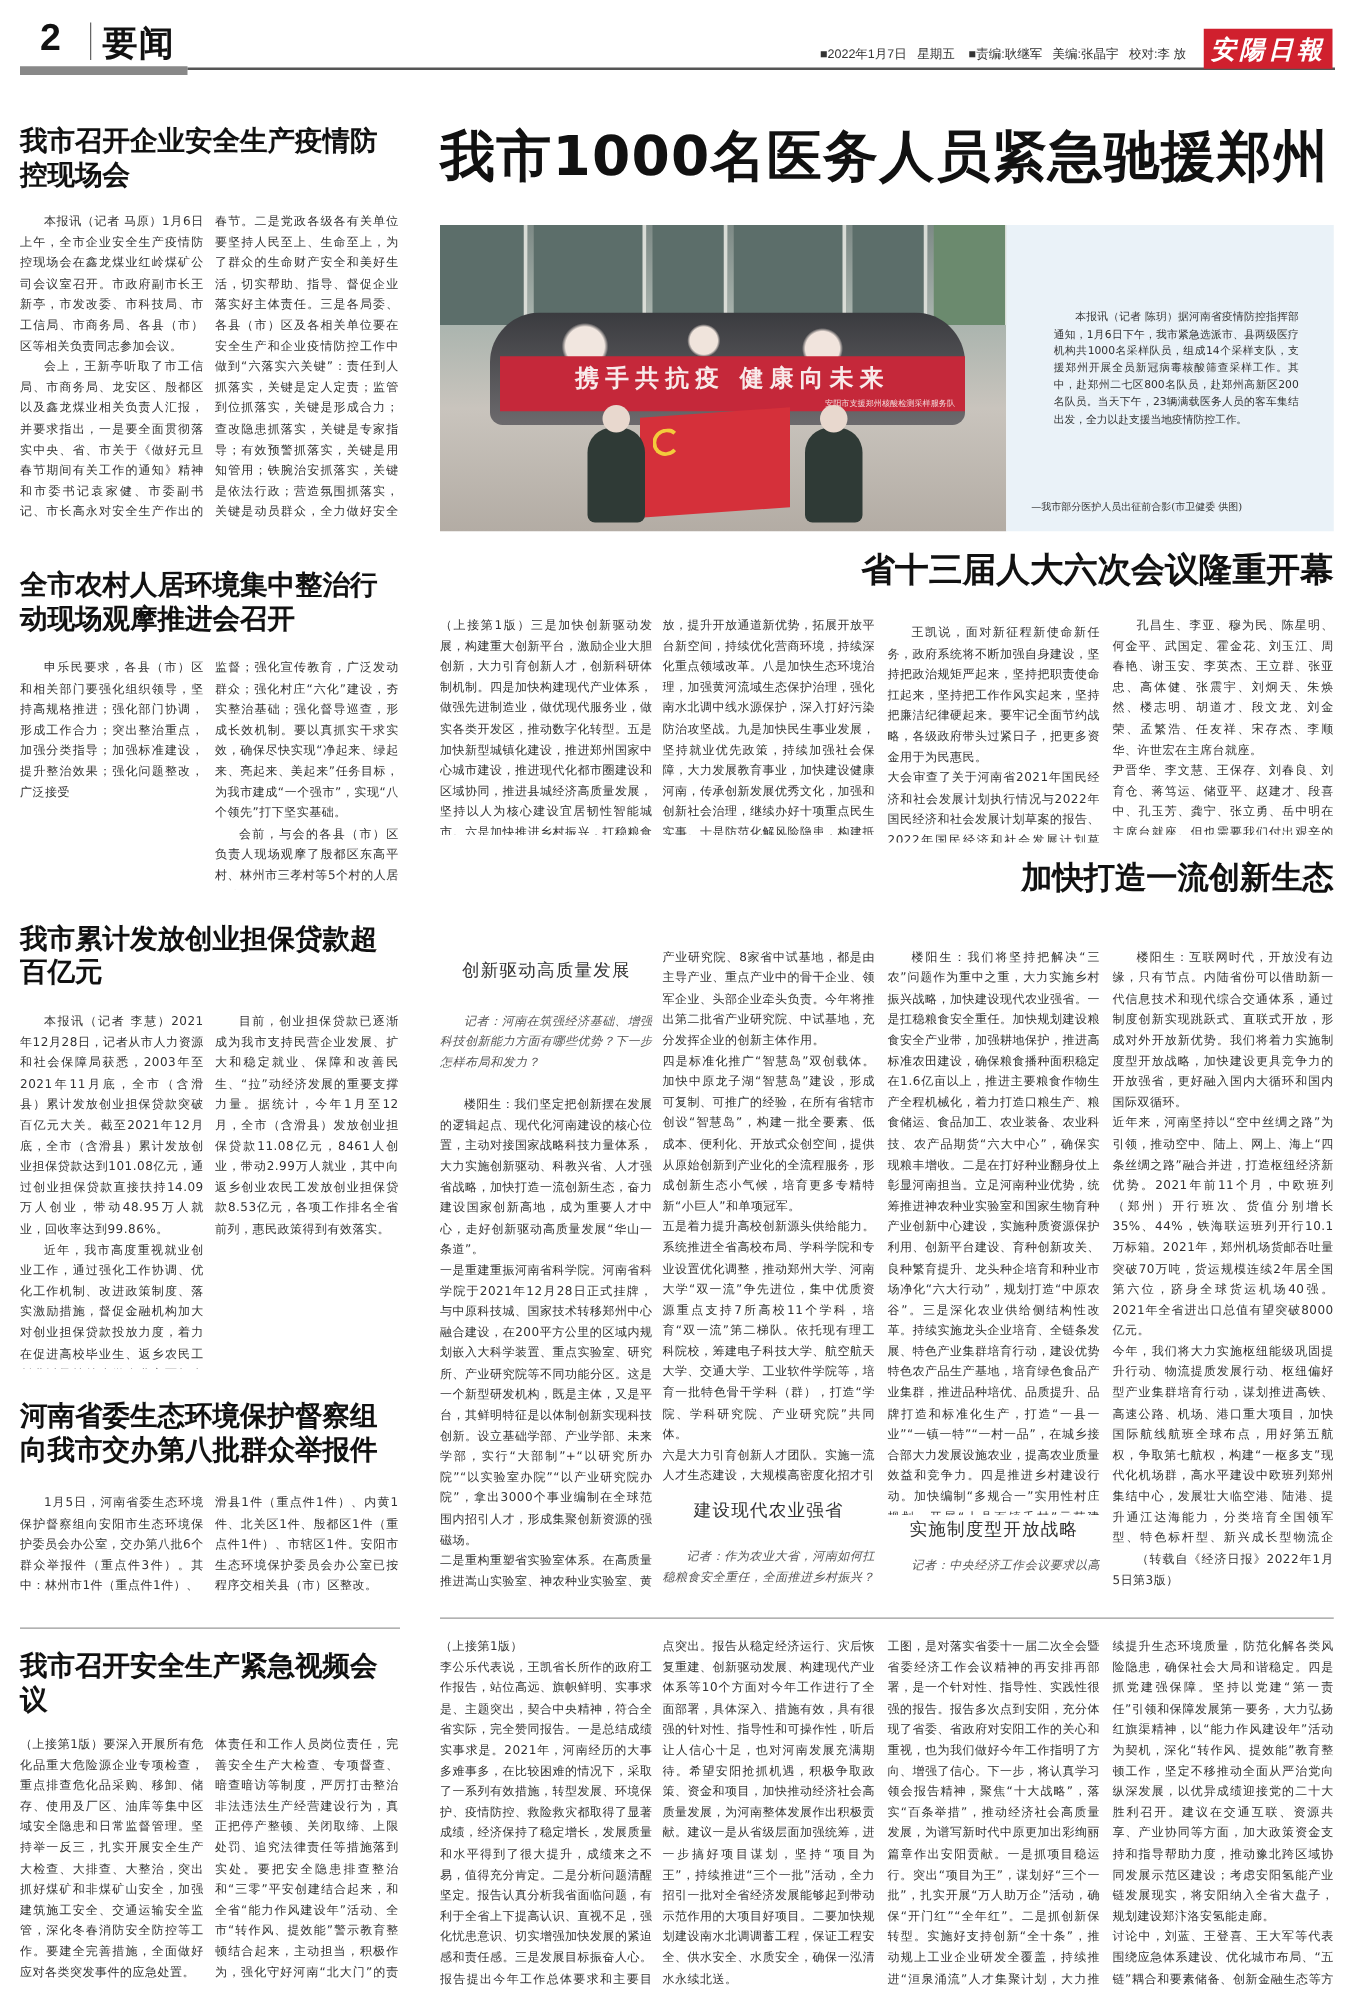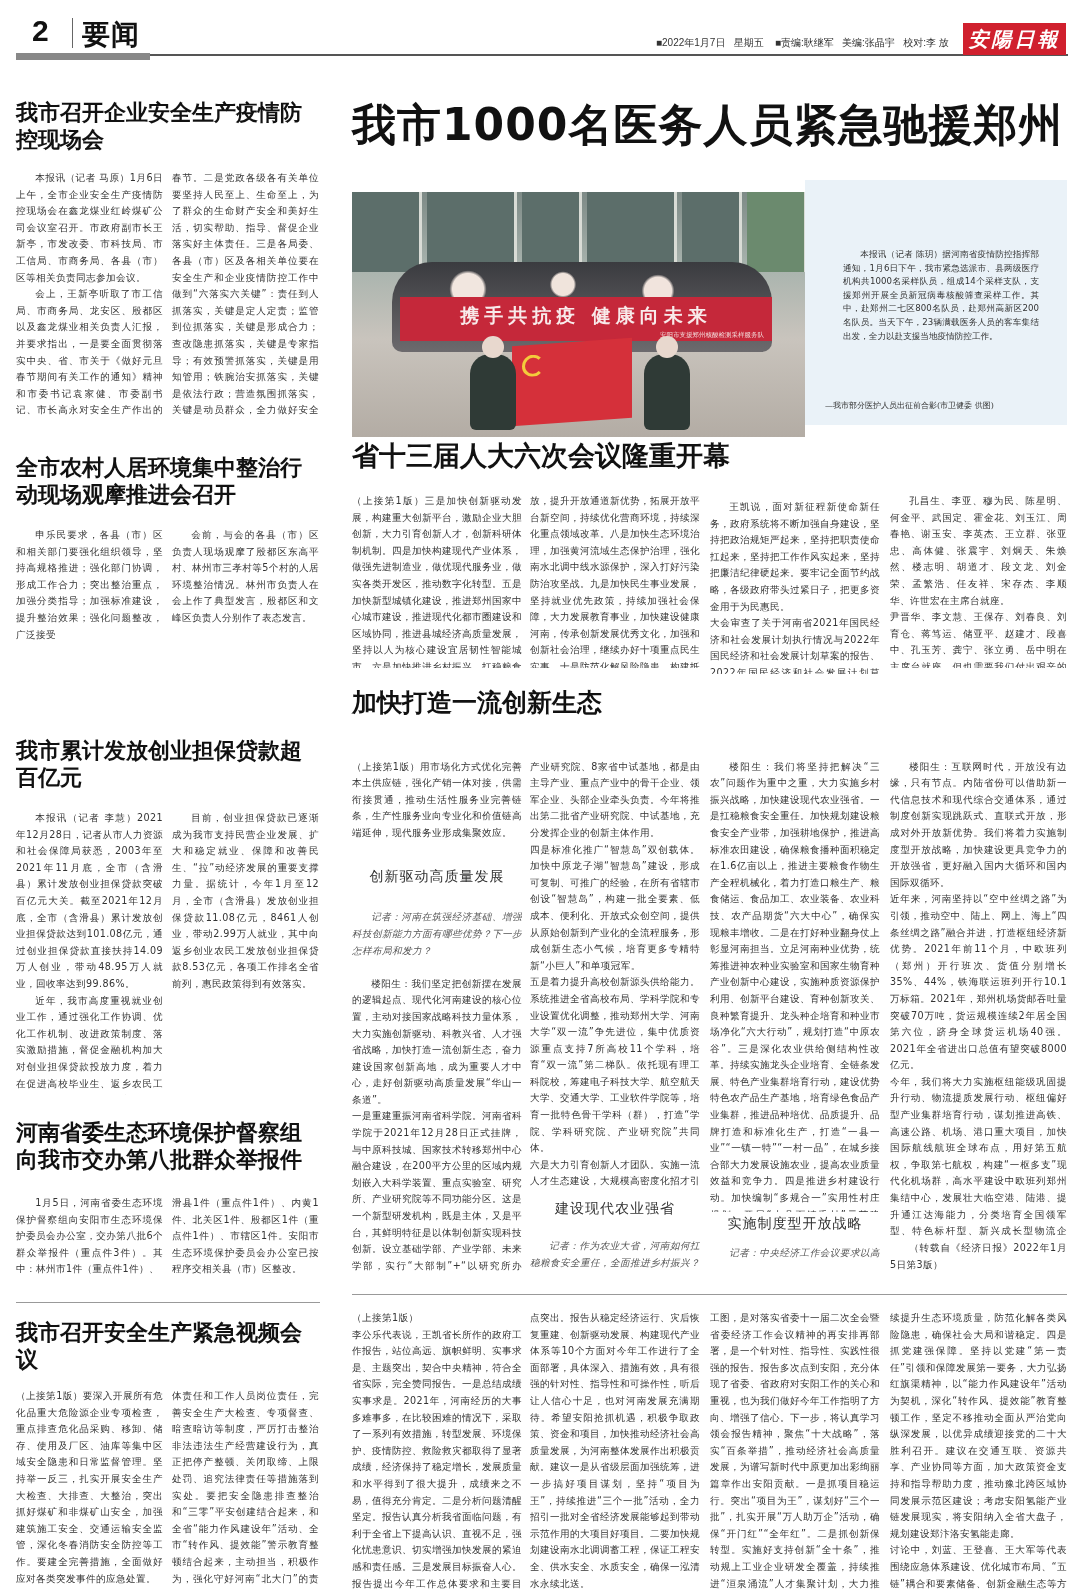--- a/index.html
+++ b/index.html
@@ -13,31 +13,31 @@
   .section-title { left: 82px; top: 16px; font-size: 28px; font-weight: bold; color: #111; letter-spacing: 1px; }
   .mast-bar { left: 16px; top: 53px; width: 134px; height: 7px; background: #888; }
   .mast-line { left: 150px; top: 54px; width: 918px; height: 2px; background: #555; }
   .meta { left: 656px; top: 36px; font-size: 10px; color: #333; white-space: nowrap; font-family: "Liberation Sans", sans-serif; }
   .logo { left: 963px; top: 23px; width: 103px; height: 32px; background: #d0202e; color: #fff; font-family: "DejaVu Serif", serif; font-size: 20px; font-style: italic; font-weight: bold; text-align: center; line-height: 32px; letter-spacing: 3px; }
 
   
   .hl { font-family: Liberation Serif, serif; font-weight: bold; color: #111; line-height: 1.22; }
   .hl-left { left: 16px; font-size: 22px; width: 300px; }
   .hl-lead { left: 352px; top: 96px; font-size: 44px; font-family: "DejaVu Sans", sans-serif; font-weight: bold; letter-spacing: 1px; white-space: nowrap; color: #111; }
-  .hl-center { font-size: 27px; text-align: left; white-space: nowrap; }
+  .hl-center { font-size: 27px; text-align: right; white-space: nowrap; }
 
   
   .col { font-size: 9.6px; line-height: 16.6px; color: #333; text-align: justify; overflow: hidden; letter-spacing: 0.4px; }
   .col p { text-indent: 2em; }
   .col p.noindent { text-indent: 0; }
   .col .q { font-family: "DejaVu Serif", serif; font-style: italic; color: #555; }
   .subhead { font-size: 14px; color: #333; text-align: center; letter-spacing: 1px; }
 
   
-  .photo { left: 352px; top: 180px; width: 453px; height: 245px; overflow: hidden; background: linear-gradient(#7d8a86 0%, #a8b3ad 30%, #c9c4bd 60%, #b3aca4 100%); margin-top: 12px; }
+  .photo { left: 352px; top: 180px; width: 453px; height: 245px; overflow: hidden; background: linear-gradient(#7d8a86 0%, #a8b3ad 30%, #c9c4bd 60%, #b3aca4 100%); }
   .bldg { position: absolute; top: 0; height: 80px; background: #5c6e6a; border-right: 3px solid #d9dcd6; }
   .crowd { position: absolute; left: 40px; top: 70px; width: 380px; height: 90px; border-radius: 40px 40px 10px 10px; background: radial-gradient(circle at 20% 30%, #f1e6df 0 5%, transparent 6%), radial-gradient(circle at 45% 25%, #f0e4dc 0 5%, transparent 6%), radial-gradient(circle at 70% 32%, #f1e4dd 0 5%, transparent 6%), linear-gradient(#3a3b3f, #6c6a6d); }
   .banner { position: absolute; left: 48px; top: 105px; width: 372px; height: 44px; background: #c5283a; color: #f8eaea; font-size: 19px; font-weight: bold; text-align: center; line-height: 36px; letter-spacing: 5px; }
   .banner-sub { position: absolute; right: 8px; bottom: 2px; font-size: 6.5px; letter-spacing: 0; line-height: 8px; color: #f3dada; font-weight: normal; }
   .flag { position: absolute; left: 160px; top: 150px; width: 120px; height: 80px; background: #d5303a; transform: skewY(-4deg); }
   .flag-emblem { position: absolute; left: 10px; top: 10px; width: 22px; height: 22px; border-radius: 50%; border: 3px solid #f3cb3c; border-right-color: transparent; }
   .kneel { position: absolute; width: 46px; height: 76px; background: #2f3a36; border-radius: 20px 20px 6px 6px; }
   .kneel::before { content: ""; position: absolute; left: 12px; top: -18px; width: 22px; height: 22px; border-radius: 50%; background: #e8d8ce; }
 
   .photo-note { left: 805px; top: 180px; width: 262px; height: 245px; background: #eaf2f8; }
@@ -97,20 +97,21 @@
 </div>
 <div class="abs col" style="left:172px;top:170px;width:147px;height:250px;">
   <p class="noindent">春节。二是党政各级各有关单位要坚持人民至上、生命至上，为了群众的生命财产安全和美好生活，切实帮助、指导、督促企业落实好主体责任。三是各局委、各县（市）区及各相关单位要在安全生产和企业疫情防控工作中做到“六落实六关键”：责任到人抓落实，关键是定人定责；监管到位抓落实，关键是形成合力；查改隐患抓落实，关键是专家指导；有效预警抓落实，关键是用知管用；铁腕治安抓落实，关键是依法行政；营造氛围抓落实，关键是动员群众，全力做好安全生产和疫情防控工作。</p>
 </div>
 
 <div class="abs hl hl-left" style="top:455px;">全市农村人居环境集中整治行动现场观摩推进会召开</div>
 <div class="abs col" style="left:16px;top:527px;width:147px;height:185px;">
     <p>申乐民要求，各县（市）区和相关部门要强化组织领导，坚持高规格推进；强化部门协调，形成工作合力；突出整治重点，加强分类指导；加强标准建设，提升整治效果；强化问题整改，广泛接受</p>
 </div>
 <div class="abs col" style="left:172px;top:527px;width:147px;height:185px;">
+  <p class="noindent">监督；强化宣传教育，广泛发动群众；强化村庄“六化”建设，夯实整治基础；强化督导巡查，形成长效机制。要以真抓实干求实效，确保尽快实现“净起来、绿起来、亮起来、美起来”任务目标，为我市建成“一个强市”，实现“八个领先”打下坚实基础。</p>
     <p>会前，与会的各县（市）区负责人现场观摩了殷都区东高平村、林州市三孝村等5个村的人居环境整治情况。林州市负责人在会上作了典型发言，殷都区和文峰区负责人分别作了表态发言。</p>
 </div>
 
 <div class="abs hl hl-left" style="top:738px;">我市累计发放创业担保贷款超百亿元</div>
 <div class="abs col" style="left:16px;top:810px;width:147px;height:285px;">
   <p>本报讯（记者 李慧）2021年12月28日，记者从市人力资源和社会保障局获悉，2003年至2021年11月底，全市（含滑县）累计发放创业担保贷款突破百亿元大关。截至2021年12月底，全市（含滑县）累计发放创业担保贷款达到101.08亿元，通过创业担保贷款直接扶持14.09万人创业，带动48.95万人就业，回收率达到99.86%。</p>
     <p>近年，我市高度重视就业创业工作，通过强化工作协调、优化工作机制、改进政策制度、落实激励措施，督促金融机构加大对创业担保贷款投放力度，着力在促进高校毕业生、返乡农民工创业以及扶持小微企业方面加大政策支持，引导金融资源流向经济发展关键环节和薄弱领域。</p>
 </div>
 <div class="abs col" style="left:172px;top:810px;width:147px;height:285px;">
     <p>目前，创业担保贷款已逐渐成为我市支持民营企业发展、扩大和稳定就业、保障和改善民生、“拉”动经济发展的重要支撑力量。据统计，今年1月至12月，全市（含滑县）发放创业担保贷款11.08亿元，8461人创业，带动2.99万人就业，其中向返乡创业农民工发放创业担保贷款8.53亿元，各项工作排名全省前列，惠民政策得到有效落实。</p>
@@ -139,21 +140,20 @@
 <div class="abs col" style="left:352px;top:493px;width:170px;height:175px;white-space:pre-line;"><p class="noindent">（上接第1版）三是加快创新驱动发展，构建重大创新平台，激励企业大胆创新，大力引育创新人才，创新科研体制机制。四是加快构建现代产业体系，做强先进制造业，做优现代服务业，做实各类开发区，推动数字化转型。五是加快新型城镇化建设，推进郑州国家中心城市建设，推进现代化都市圈建设和区域协同，推进县城经济高质量发展，坚持以人为核心建设宜居韧性智能城市。六是加快推进乡村振兴，扛稳粮食安全重任，推进农村产业融合，实施乡村建设行动，深化农业农村改革。七是加快推进改革开</p></div>
 <div class="abs col" style="left:530px;top:493px;width:170px;height:175px;white-space:pre-line;"><p class="noindent">放，提升开放通道新优势，拓展开放平台新空间，持续优化营商环境，持续深化重点领域改革。八是加快生态环境治理，加强黄河流域生态保护治理，强化南水北调中线水源保护，深入打好污染防治攻坚战。九是加快民生事业发展，坚持就业优先政策，持续加强社会保障，大力发展教育事业，加快建设健康河南，传承创新发展优秀文化，加强和创新社会治理，继续办好十项重点民生实事。十是防范化解风险隐患，构建抵御自然灾害防线，防范化解经济金融领域风险，防范化解安全生产风险。</p></div>
 <div class="abs col" style="left:710px;top:499px;width:170px;height:175px;white-space:pre-line;"><p>王凯说，面对新征程新使命新任务，政府系统将不断加强自身建设，坚持把政治规矩严起来，坚持把职责使命扛起来，坚持把工作作风实起来，坚持把廉洁纪律硬起来。要牢记全面节约战略，各级政府带头过紧日子，把更多资金用于为民惠民。
 大会审查了关于河南省2021年国民经济和社会发展计划执行情况与2022年国民经济和社会发展计划草案的报告、2022年国民经济和社会发展计划草案，关于河南省2021年预算执行情况和2022年预算草案的报告、2022年预算草案。</p></div>
 <div class="abs col" style="left:890px;top:493px;width:177px;height:175px;white-space:pre-line;"><p>孔昌生、李亚、穆为民、陈星明、何金平、武国定、霍金花、刘玉江、周春艳、谢玉安、李英杰、王立群、张亚忠、高体健、张震宇、刘炯天、朱焕然、楼志明、胡道才、段文龙、刘金荣、孟繁浩、任友祥、宋存杰、李顺华、许世宏在主席台就座。
 尹晋华、李文慧、王保存、刘春良、刘育仓、蒋笃运、储亚平、赵建才、段喜中、孔玉芳、龚宁、张立勇、岳中明在主席台就座。但也需要我们付出艰辛的努力才能完成。出席省政协十二届五次会议的政协委员及有关部门负责同志列席会议。</p></div>
 
 <div class="abs hl hl-center" style="left:352px;top:688px;width:715px;font-size:25px;">加快打造一流创新生态</div>
 
 <div class="abs col" style="left:352px;top:742px;width:170px;height:530px;white-space:pre-line;">
-  <p class="noindent">（上接第1版）用市场化方式优化完善本土供应链，强化产销一体对接，供需衔接贯通，推动生活性服务业完善链条，生产性服务业向专业化和价值链高端延伸，现代服务业形成集聚效应。</p>
   <div class="subhead" style="margin:10px 0 8px;">创新驱动高质量发展</div>
   <p class="q">记者：河南在筑强经济基础、增强科技创新能力方面有哪些优势？下一步怎样布局和发力？</p>
   <p>楼阳生：我们坚定把创新摆在发展的逻辑起点、现代化河南建设的核心位置，主动对接国家战略科技力量体系，大力实施创新驱动、科教兴省、人才强省战略，加快打造一流创新生态，奋力建设国家创新高地，成为重要人才中心，走好创新驱动高质量发展“华山一条道”。
 一是重建重振河南省科学院。河南省科学院于2021年12月28日正式挂牌，与中原科技城、国家技术转移郑州中心融合建设，在200平方公里的区域内规划嵌入大科学装置、重点实验室、研究所、产业研究院等不同功能分区。这是一个新型研发机构，既是主体，又是平台，其鲜明特征是以体制创新实现科技创新。设立基础学部、产业学部、未来学部，实行“大部制”+“以研究所办院”“以实验室办院”“以产业研究院办院”，拿出3000个事业编制在全球范围内招引人才，形成集聚创新资源的强磁场。
 二是重构重塑省实验室体系。在高质量推进嵩山实验室、神农种业实验室、黄河实验室建设，加快创建国家实验室或分支（基地）的同时，再布局一批省实验室，推动在豫国家重点实验室提质增量，省级重点实验室结构优化。
 三是推动规模以上工业企业研发活动全覆盖。我们已设立首批10家省</p>
 </div>
 <div class="abs col" style="left:530px;top:742px;width:170px;height:445px;white-space:pre-line;">
   <p class="noindent">产业研究院、8家省中试基地，都是由主导产业、重点产业中的骨干企业、领军企业、头部企业牵头负责。今年将推出第二批省产业研究院、中试基地，充分发挥企业的创新主体作用。
 四是标准化推广“智慧岛”双创载体。加快中原龙子湖“智慧岛”建设，形成可复制、可推广的经验，在所有省辖市创设“智慧岛”，构建一批全要素、低成本、便利化、开放式众创空间，提供从原始创新到产业化的全流程服务，形成创新生态小气候，培育更多专精特新“小巨人”和单项冠军。

